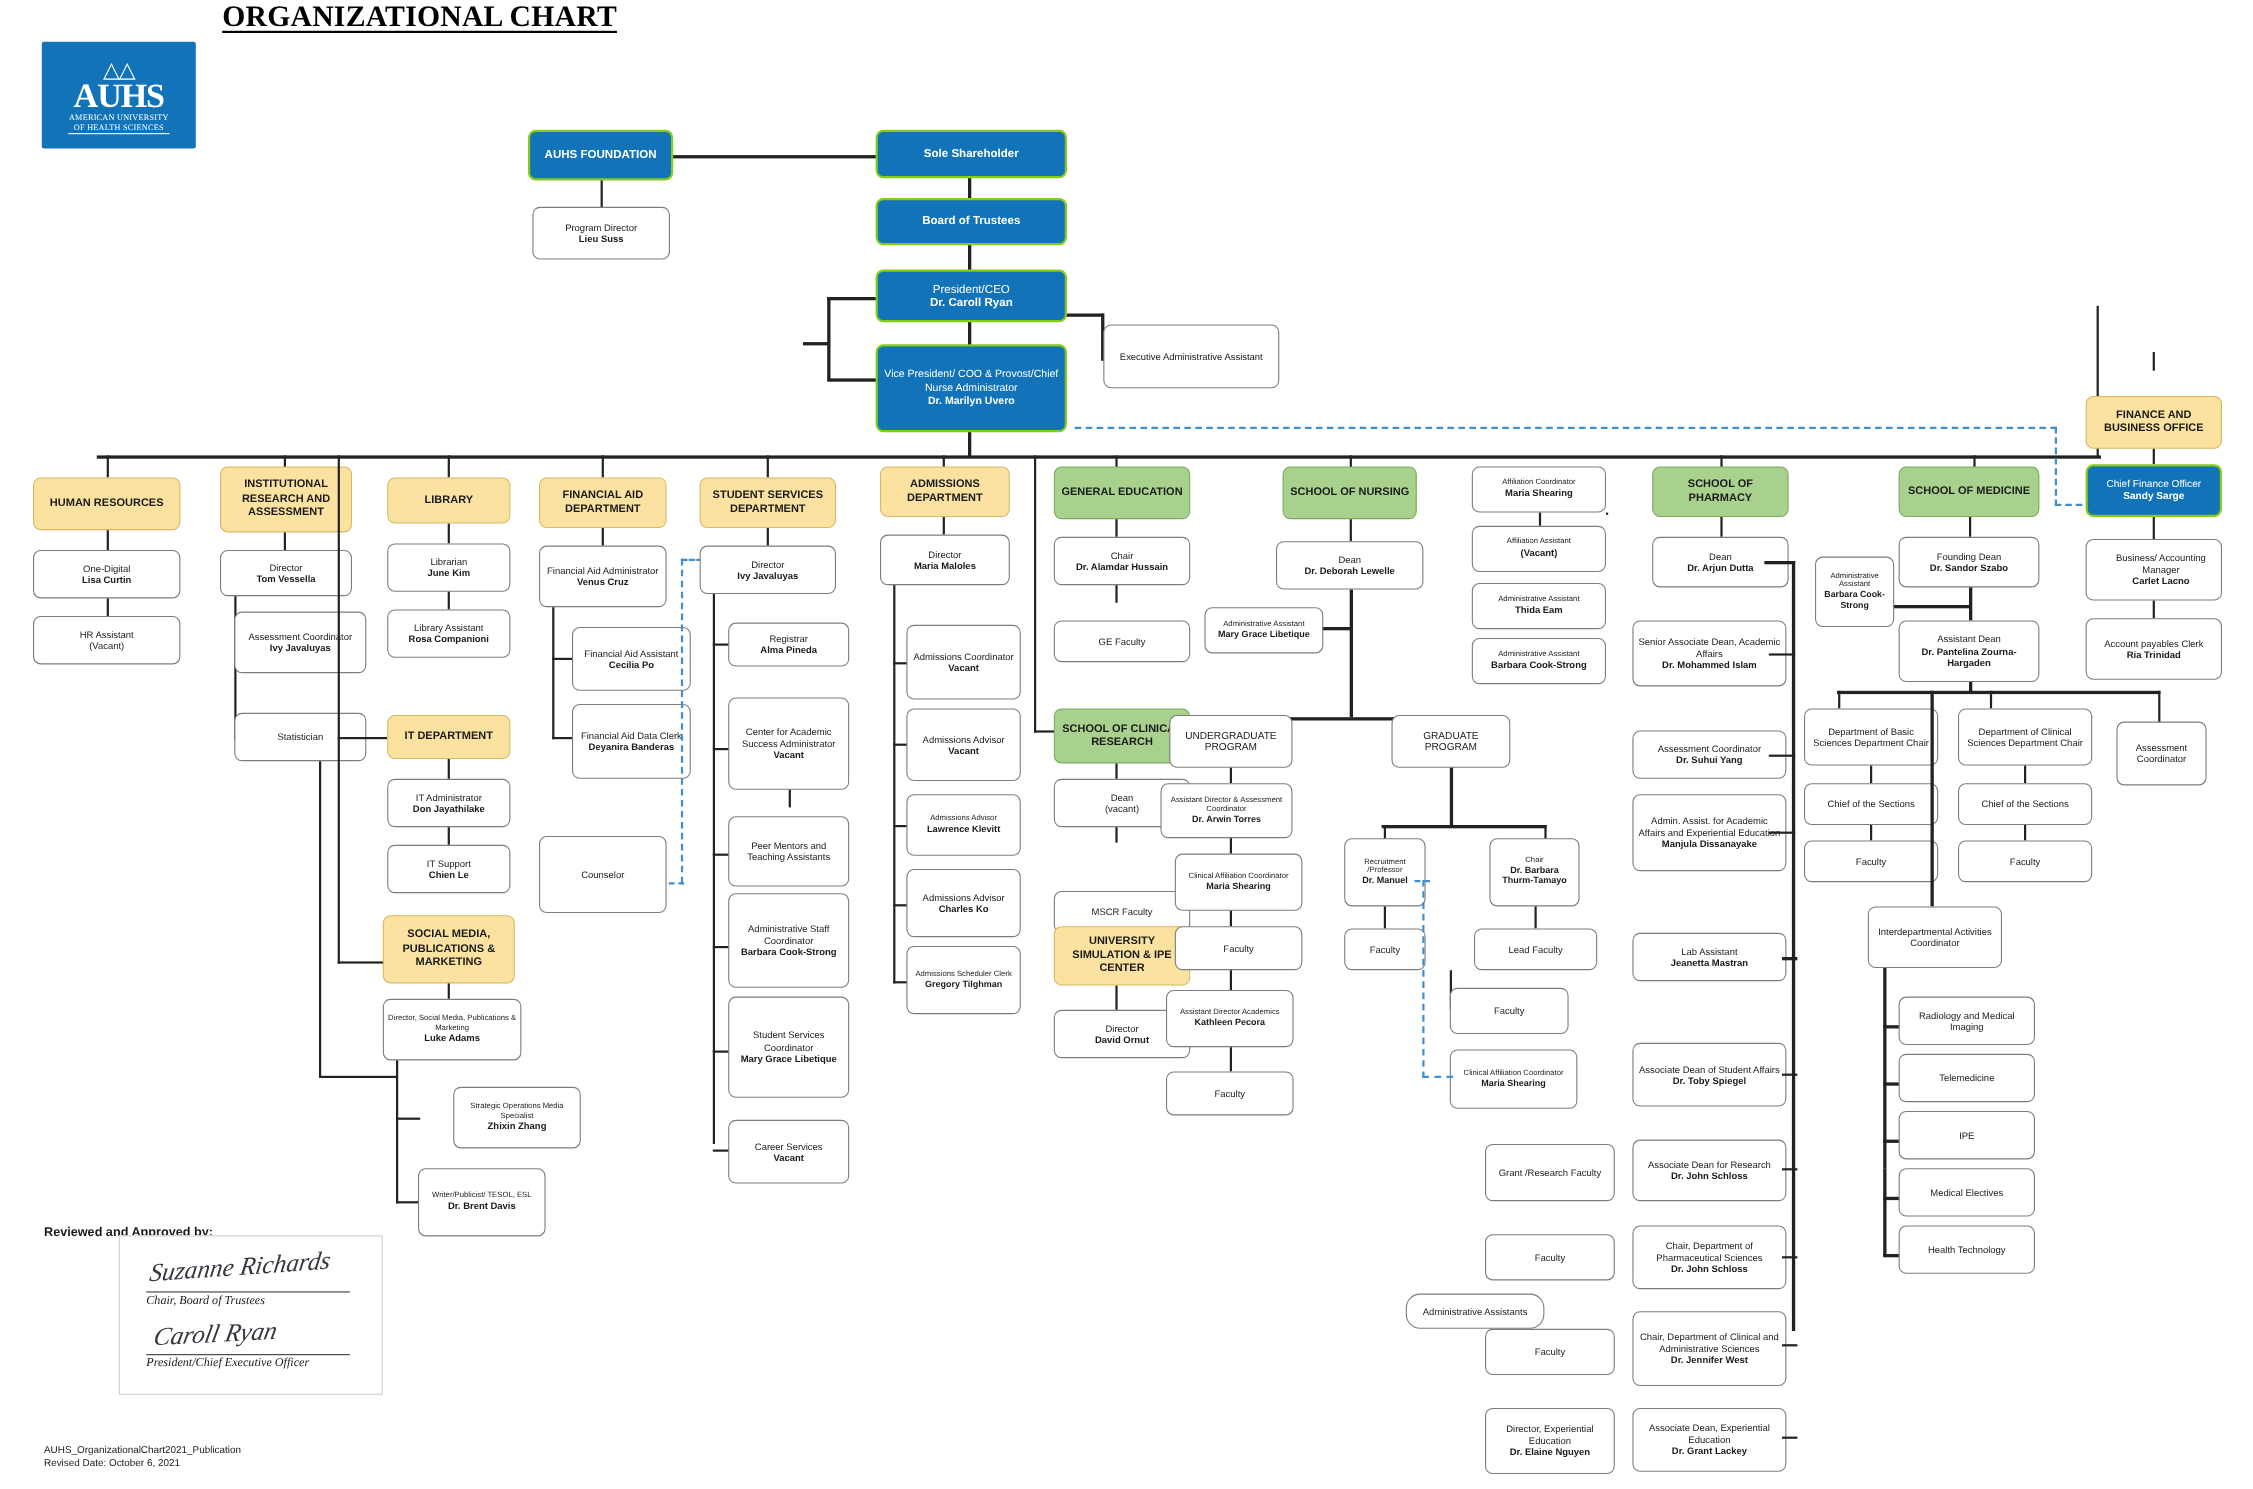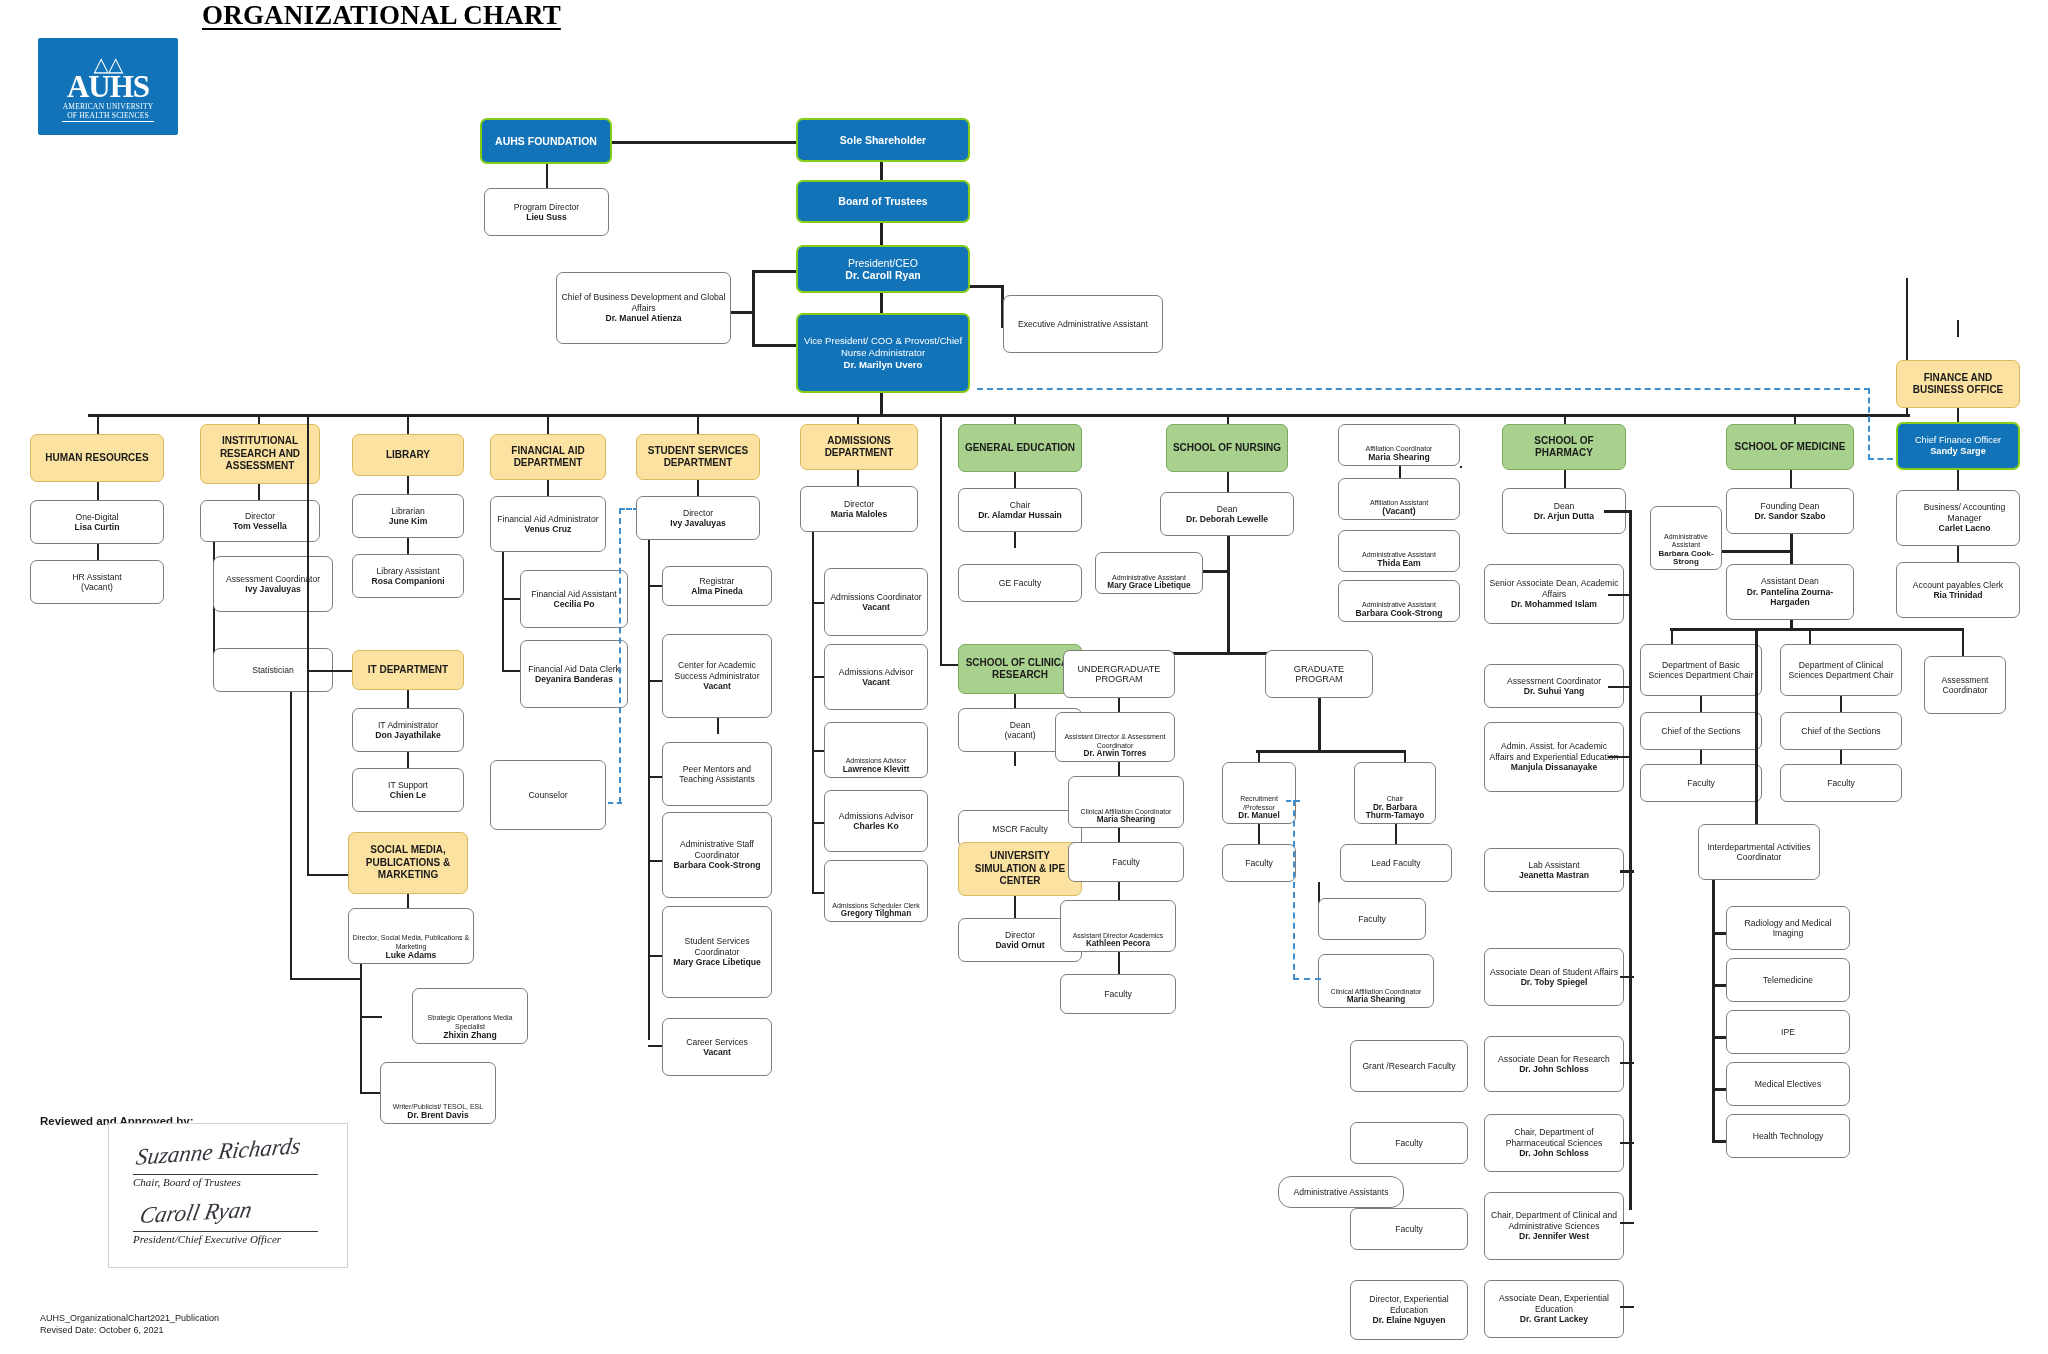--- a/index.html
+++ b/index.html
@@ -45,21 +45,21 @@
     font-size:8.6px; line-height:10.5px;
   }
   .box .t { display:block; }
   .box b { font-weight:bold; }
   .blue   { background:#1273b8; color:#ffffff; border:2px solid #84cc16;
             font-weight:bold; font-size:10.5px; line-height:12.5px;align-items:center; }
   .gold   { background:#fbe2a0; border:1.2px solid #d9b860; color:#1a1a1a;
             font-weight:bold; font-size:10px; line-height:12.5px; }
   .green  { background:#a9d18e; border:1.2px solid #7aa95f; color:#1a1a1a;
             font-weight:bold; font-size:10px; line-height:12.5px; }
-  .xsm { font-size:7px;  line-height:8.6px;align-items:flex-end; }
+  .xsm { font-size:7px;  line-height:8.6px; }
 
   
   .ln { position:absolute; background:#222222; }
   .lnv { width:1.6px; }
   .lnh { height:1.6px; }
   .lnv-t { width:2.6px; }
   .lnh-t { height:2.6px; }
   .dash-h { position:absolute; height:0; border-top:2.2px dashed #3f8fd0; }
   .dash-v { position:absolute; width:0; border-left:2.2px dashed #3f8fd0; }
 
@@ -148,26 +148,20 @@
       <span style="font-weight:normal">President/CEO</span><br>
       <span>Dr. Caroll Ryan</span>
     </span>
   </div>
   <div class="box blue" style="left:796px; top:313px; width:174px; height:80px; font-size:9.6px; line-height:12px;">
     <span class="t">
       <span style="font-weight:normal">Vice President/ COO &amp; Provost/Chief Nurse Administrator</span><br>
       <span>Dr. Marilyn Uvero</span>
     </span>
   </div>
-  <div class="box" style="left:556px; top:272px; width:175px; height:72px;">
-    <span class="t">
-      <span>Chief of Business Development and Global Affairs</span><br>
-      <b>Dr. Manuel Atienza</b>
-    </span>
-  </div>
   <div class="box" style="left:1003px; top:295px; width:160px; height:58px;">
     <span class="t">Executive Administrative Assistant</span>
   </div>
 
   <div class="box gold" style="left:30px; top:434px; width:134px; height:48px;">
     <span class="t">HUMAN RESOURCES</span>
   </div>
   <div class="ln lnv" style="left:97px; top:482px; height:18px;"></div>
   <div class="box" style="left:30px; top:500px; width:134px; height:44px;">
     <span class="t"><span>One-Digital</span><br><b>Lisa Curtin</b></span>

